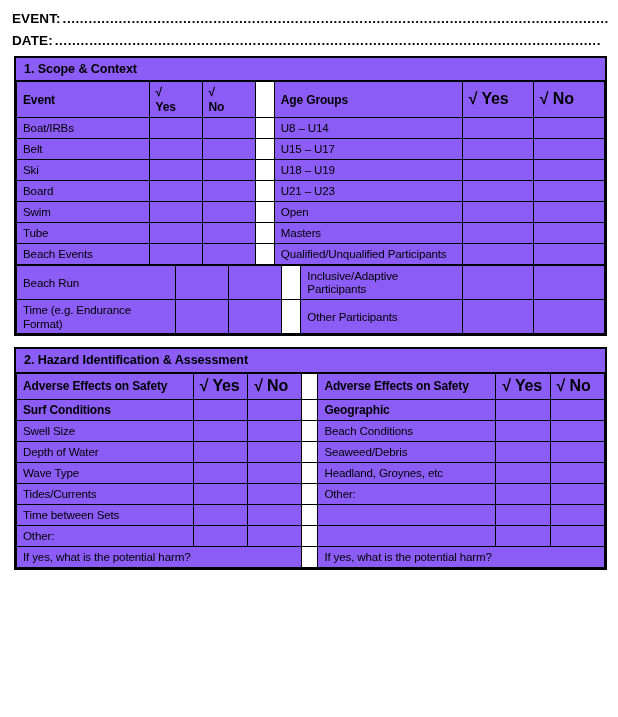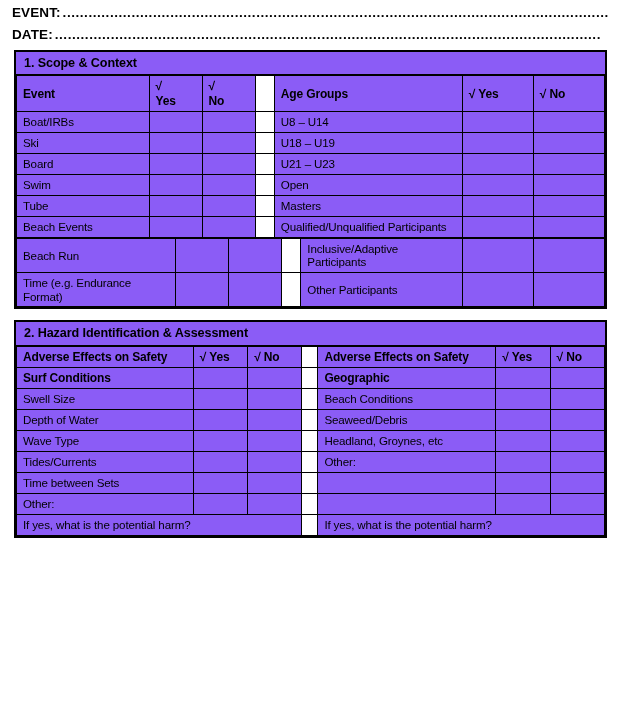--- a/index.html
+++ b/index.html
@@ -16,21 +16,21 @@
   }
   .page {
     position: relative;
     width: 618px;
     height: 717px;
     box-sizing: border-box;
   }
 
   
   .fill-lines {
-    padding: 6px 8px 0 12px;
+    padding: 12px 8px 0 12px;
   }
   .fill-row {
     display: flex;
     align-items: baseline;
     font-size: 13.5px;
     font-weight: bold;
     letter-spacing: 0.1px;
     line-height: 1.0;
     margin-bottom: 8px;
     white-space: nowrap;
@@ -86,21 +86,21 @@
     letter-spacing: -0.15px;
     height: 14px;
     word-wrap: break-word;
   }
   td.hdr {
     font-weight: bold;
     font-size: 12px;
   }
   td.yesno-hdr {
     font-weight: bold;
-    font-size: 12px;
+    font-size: 16px;
     white-space: nowrap;
   }
   td.check-stack {
     font-weight: bold;
     font-size: 12px;
     text-align: left;
     line-height: 1.05;
     padding-left: 7px;
   }
   td.blank {
@@ -169,20 +169,29 @@
           <tr>
             <td>Boat/IRBs</td>
             <td class="blank"></td>
             <td class="blank"></td>
             <td class="spacer"></td>
             <td>U8 – U14</td>
             <td class="blank"></td>
             <td class="blank"></td>
           </tr>
           <tr>
+            <td>Belt</td>
+            <td class="blank"></td>
+            <td class="blank"></td>
+            <td class="spacer"></td>
+            <td>U15 – U17</td>
+            <td class="blank"></td>
+            <td class="blank"></td>
+          </tr>
+          <tr>
             <td>Ski</td>
             <td class="blank"></td>
             <td class="blank"></td>
             <td class="spacer"></td>
             <td>U18 – U19</td>
             <td class="blank"></td>
             <td class="blank"></td>
           </tr>
           <tr>
             <td>Board</td>

